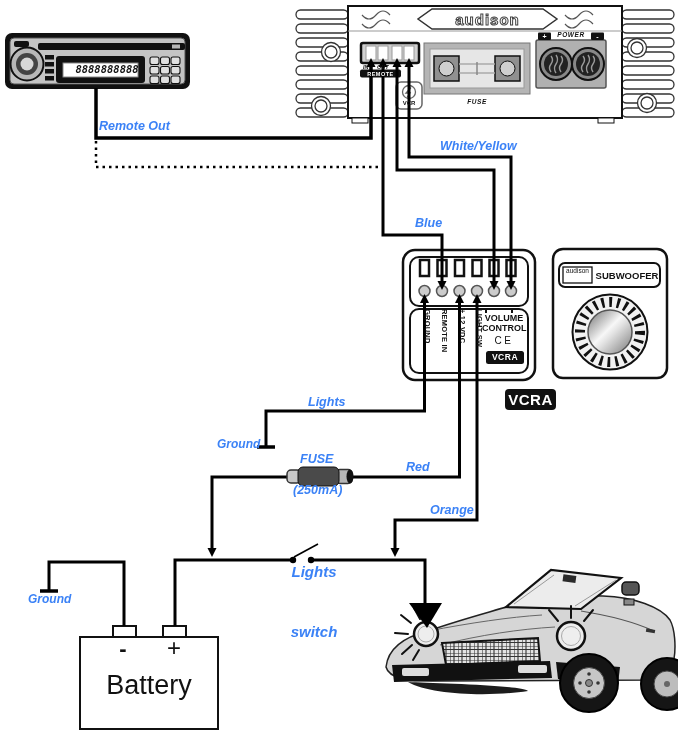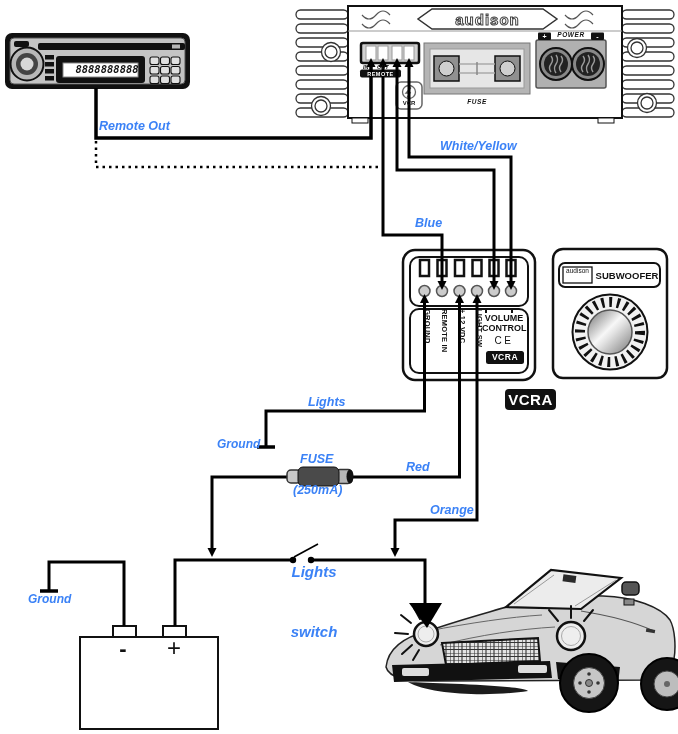--- a/index.html
+++ b/index.html
@@ -314,14 +314,15 @@
 <div class="ctr" style="position:absolute;left:482px;top:335px;width:44px;font:10px 'Liberation Sans',sans-serif;letter-spacing:2.5px;color:#111;text-align:center;">CE</div>
 <div class="badge-txt" style="left:486px;top:351px;width:38px;height:13px;line-height:13px;font-size:8.5px;letter-spacing:.5px;">VCRA</div>
 
 <div style="position:absolute;left:505px;top:389px;width:51px;height:21px;background:#111;border-radius:4px;color:#fff;text-align:center;font:bold 15px 'Liberation Sans',sans-serif;line-height:21px;letter-spacing:.5px;">VCRA</div>
 
 <div class="ctr" style="position:absolute;left:563px;top:267px;width:29px;height:16px;line-height:16px;font:6.5px 'Liberation Sans',sans-serif;color:#111;">audison</div>
 <div class="ctr" style="position:absolute;left:594px;top:270px;width:66px;font:bold 9.5px 'Liberation Sans',sans-serif;color:#111;">SUBWOOFER</div>
 
 <div class="ctr" style="position:absolute;left:106px;top:636px;width:34px;font:bold 22px 'Liberation Sans',sans-serif;color:#111;">-</div>
 <div class="ctr" style="position:absolute;left:156px;top:634px;width:36px;font:24px 'Liberation Sans',sans-serif;color:#111;">+</div>
+<div class="ctr" style="position:absolute;left:80px;top:670px;width:138px;font:27px 'Liberation Sans',sans-serif;color:#111;">Battery</div>
 
 </div>
 
 </body></html>

